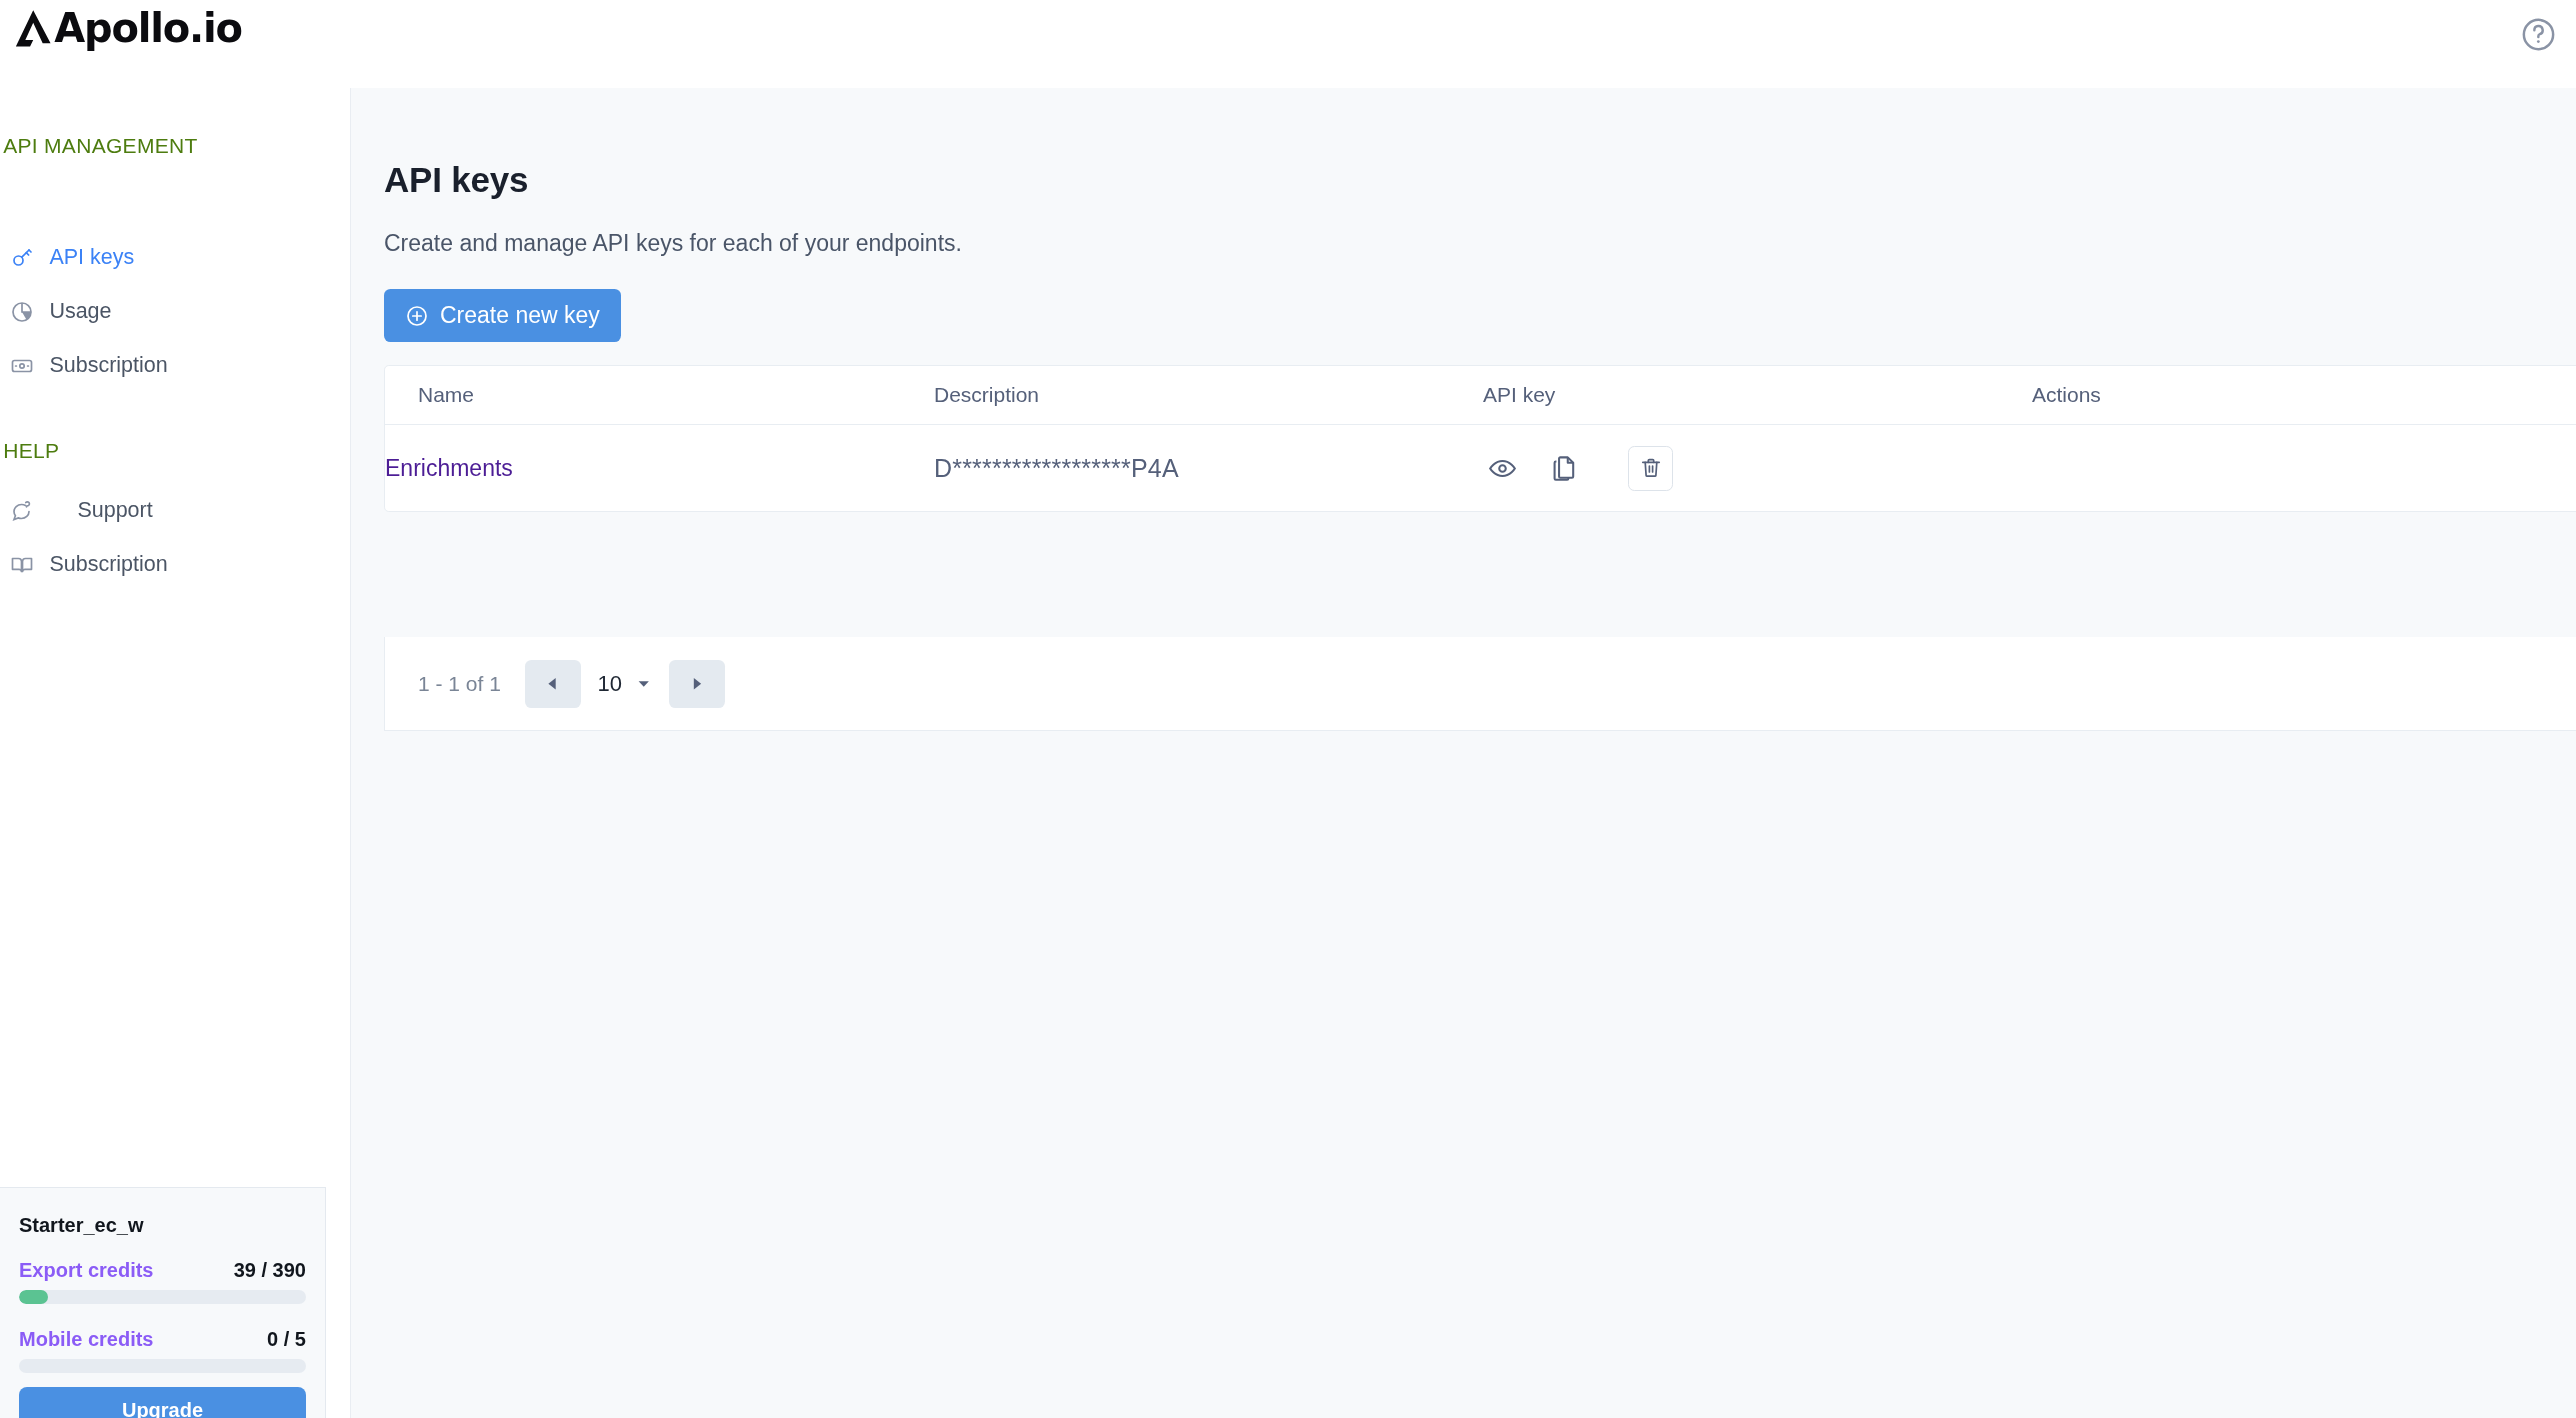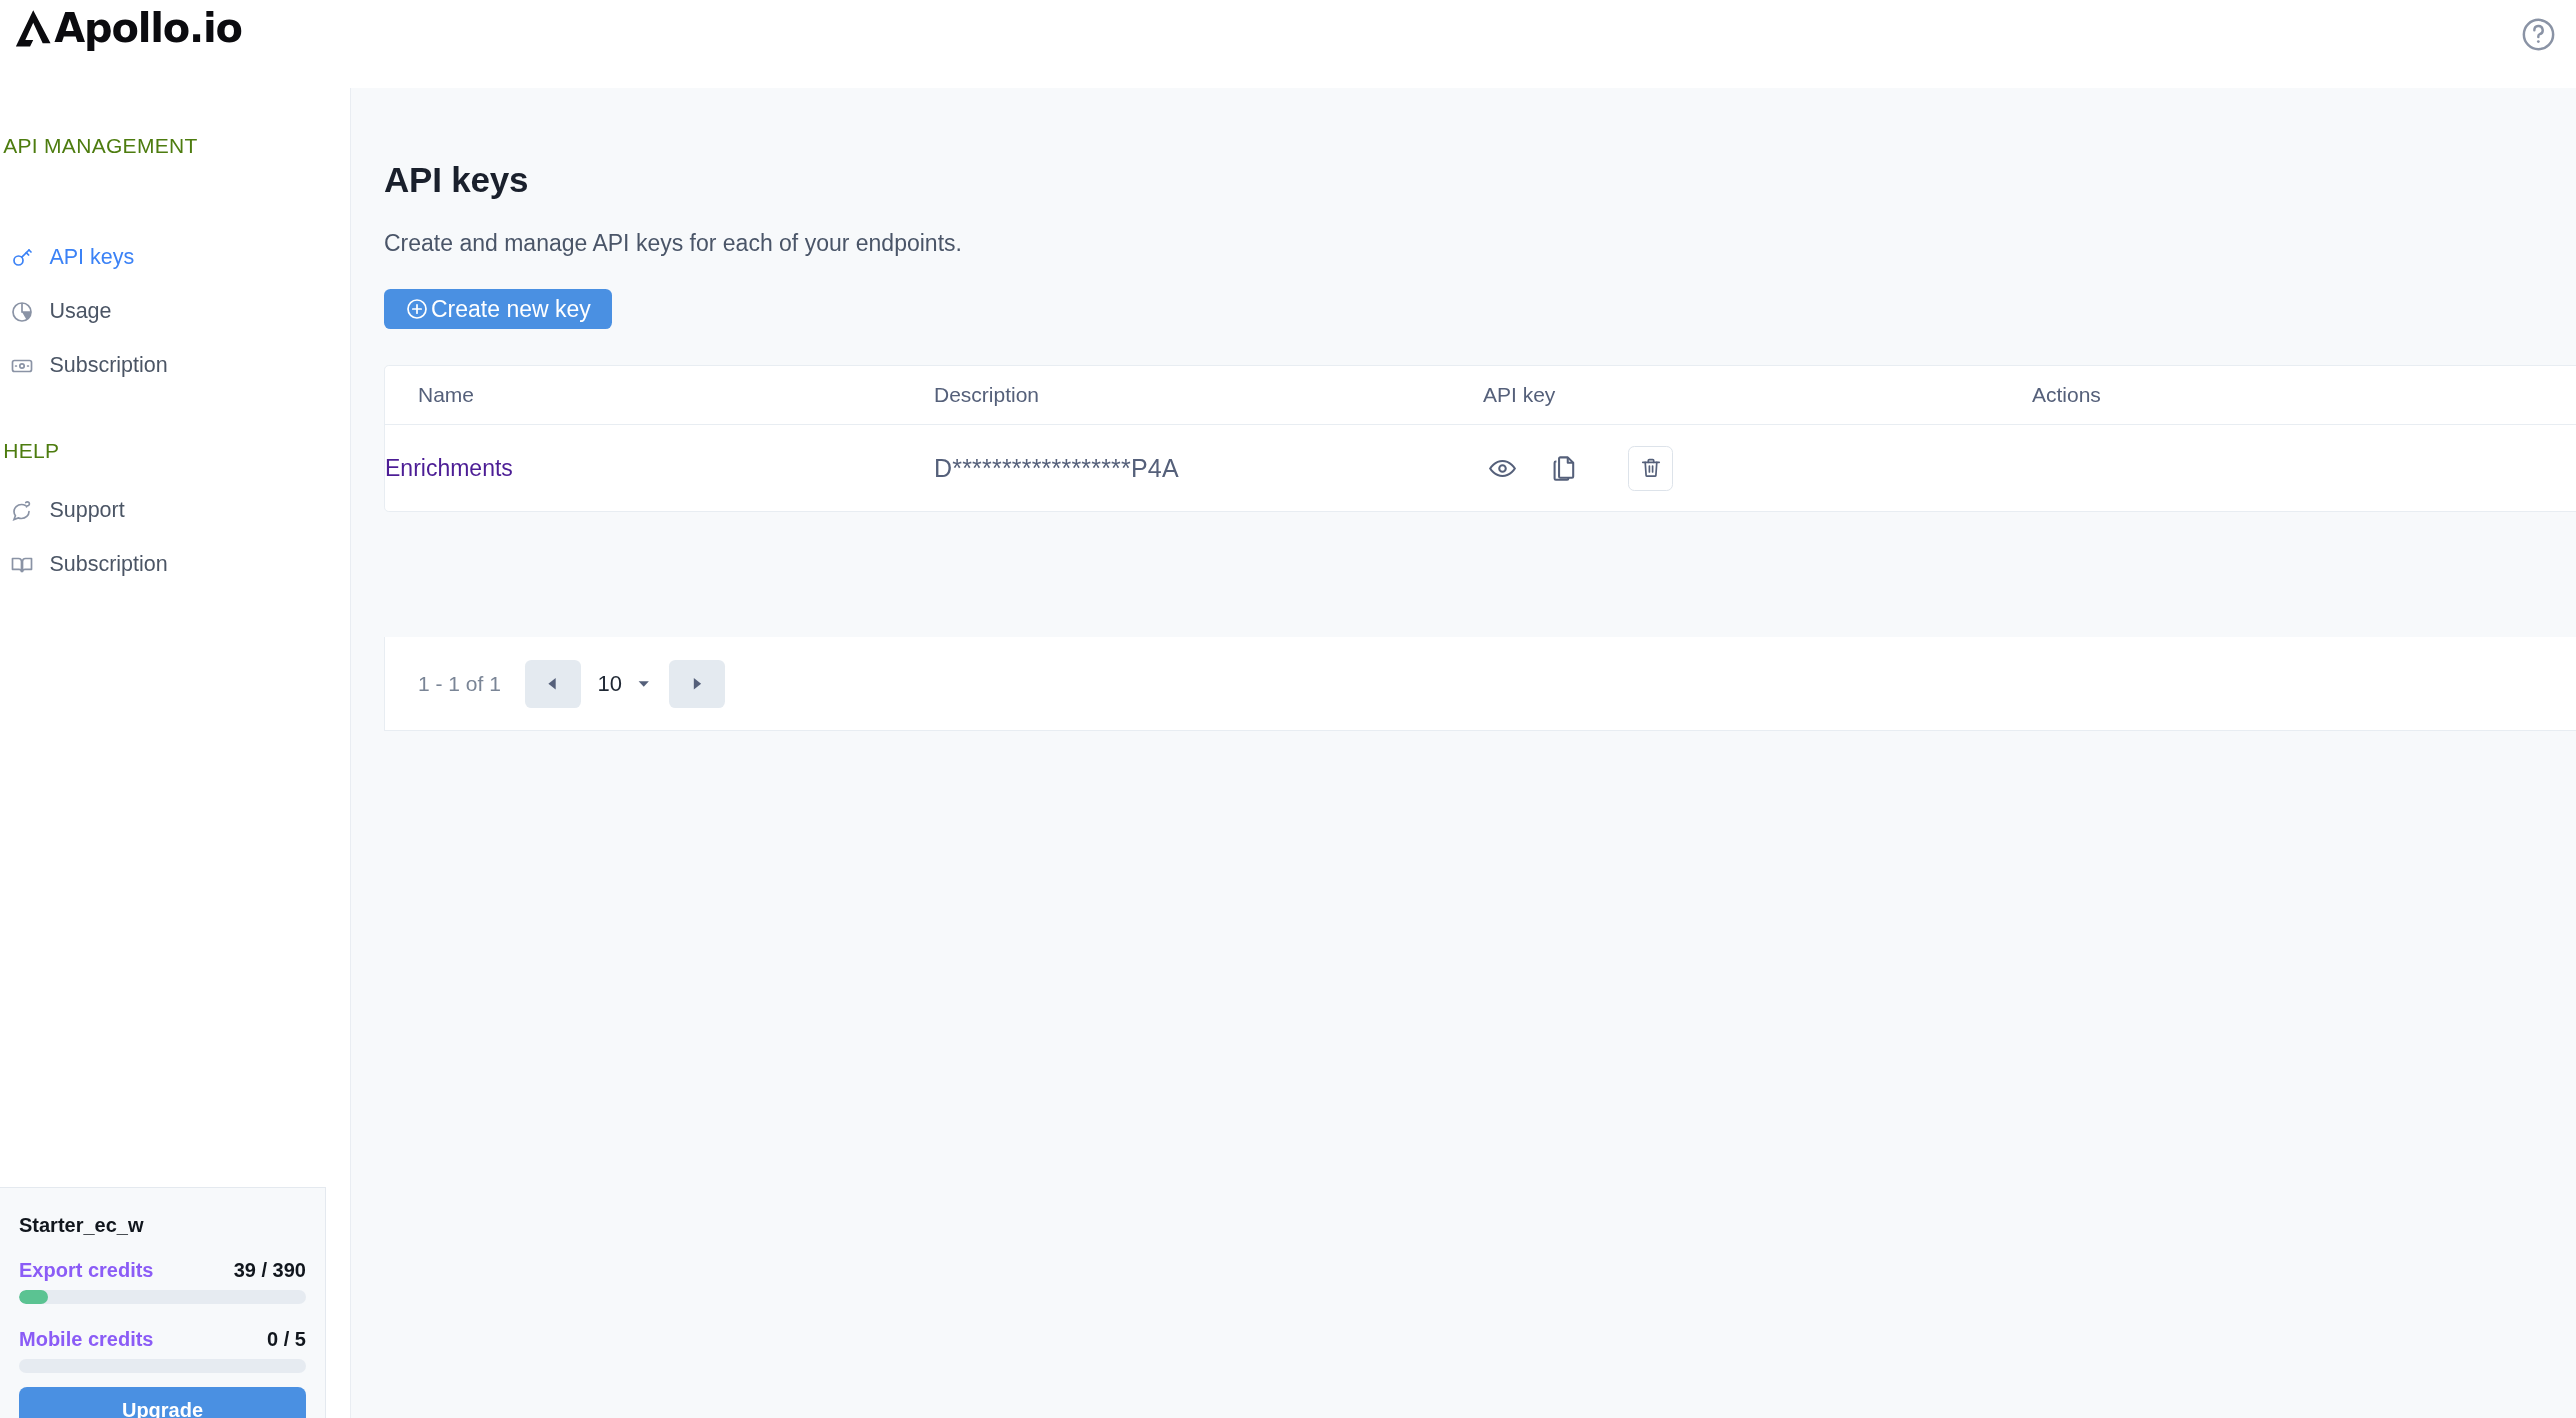--- a/index.html
+++ b/index.html
@@ -107,23 +107,23 @@
     position: absolute; top: 72px; left: 33px;
     font-size: 35px; font-weight: 700; color: #1a202c;
     letter-spacing: -0.2px;
   }
   .page-subtitle {
     position: absolute; top: 142px; left: 33px;
     font-size: 23px; color: #4a5568; font-weight: 400;
   }
   .create-btn {
     position: absolute; top: 201px; left: 33px;
-    height: 40px; padding: 0 21px;
+    height: 53px; padding: 0 21px;
     background: #4a90e2; border: none; border-radius: 6.4px;
-    display: flex; align-items: center; gap: 2px;
+    display: flex; align-items: center; gap: 11px;
     color: #ffffff; font-size: 23px; font-weight: 400;
     font-family: "Liberation Sans", sans-serif;
     cursor: pointer;
   }
   .kb-link {
     position: absolute; top: 288px; left: 2066px;
     display: flex; align-items: center; gap: 14.3px;
     color: #4285e4; font-size: 24px; font-weight: 700;
     cursor: pointer; white-space: nowrap;
   }
@@ -255,21 +255,21 @@
         <path d="M5.6 12 h.8 M17.6 12 h.8" stroke-linecap="round"></path>
       </svg>
     </span>
     <span class="nav-label">Subscription</span>
   </div>
 
   <div class="nav-section-2">
     <div class="nav-section-label" style="margin-left:1.6px;">HELP</div>
   </div>
 
-  <div class="nav-item" style="top:401px;">
+  <div class="nav-item" style="top:401px;gap:28px;">
     <span class="nav-icon">
       <svg width="24" height="24" viewBox="0 0 24 24" fill="none" stroke="#8a93a5" stroke-width="1.7" stroke-linecap="round">
         <path d="M19 12.5a7.5 7 0 0 1-7.5 7 8.6 8.6 0 0 1-3.2-.6L4 20.5l1.4-3.8A6.9 6.9 0 0 1 4 12.5 7.5 7 0 0 1 11.5 5.5a8 8 0 0 1 4 1"></path>
         <path d="M15.8 3.6a2 2 0 1 1 1.6 3.2c-.6.1-.9.5-.9 1"></path>
       </svg>
     </span>
     <span class="nav-label">Support</span>
   </div>
 
   <div class="nav-item" style="top:455px;">

